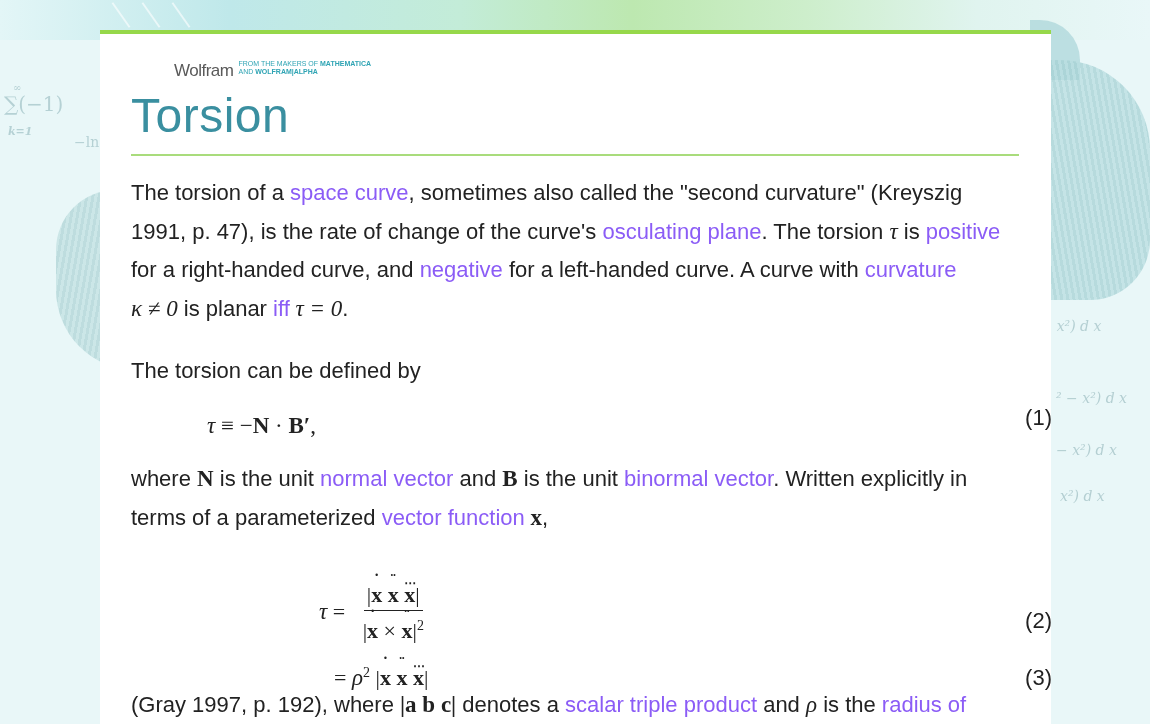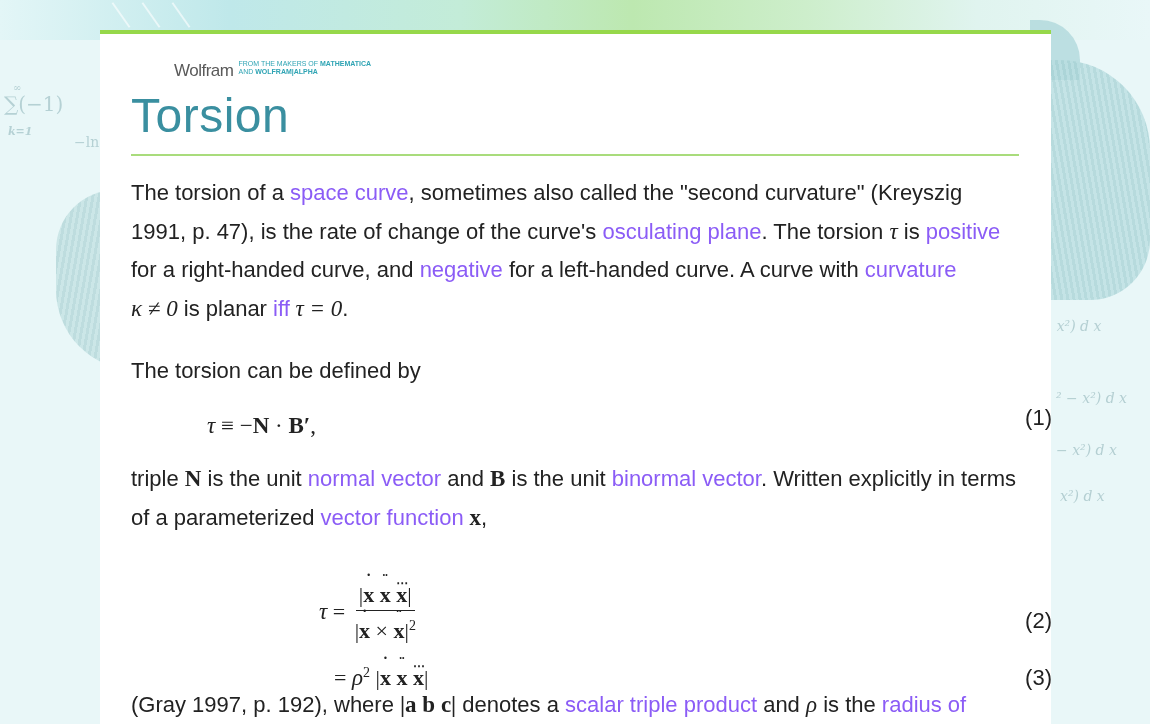--- a/index.html
+++ b/index.html
@@ -56,21 +56,21 @@
   .m { font-family: "Liberation Serif", "DejaVu Serif", serif; font-style: italic; font-size: 23px; }
   .mb { font-family: "Liberation Serif", "DejaVu Serif", serif; font-weight: bold; font-size: 23px; }
   .mr { font-family: "Liberation Serif", "DejaVu Serif", serif; font-size: 23px; }
 
   .p1 { position: absolute; top: 0; }
   .p2 { position: absolute; top: 178px; }
   .eq1 { position: absolute; top: 225px; left: 76px; font-family: "Liberation Serif", serif; font-size: 23px; margin-top: 8px; }
   .eqnum { position: absolute; right: -31px; font-size: 22px; }
   .p3 { position: absolute; top: 286px; width: 890px; }
   .eq2 { position: absolute; left: 188px; top: 408px; font-family: "Liberation Serif", serif; font-size: 22px; }
-  .frac { display: inline-flex; flex-direction: column; align-items: center; vertical-align: middle; margin-left: 4px; }
+  .frac { display: inline-flex; flex-direction: column; align-items: center; vertical-align: middle; margin-left: 12px; }
   .frac .num { border-bottom: 1.5px solid #222; padding: 0 3px 2px 3px; line-height: 26px; }
   .frac .den { line-height: 30px; }
   .eq3 { position: absolute; left: 203px; top: 480px; font-family: "Liberation Serif", serif; font-size: 22px; }
   .p4 { position: absolute; top: 512px; width: 890px; }
   .dot { position: relative; display: inline-block; }
   .dot::before { position: absolute; top: -15px; left: 0; right: 0; text-align: center; font-weight: bold; font-size: 16px; }
   .d1::before { content: "\02D9"; }
   .d2::before { content: "\00A8"; }
   .d3::before { content: "\22EF"; font-size: 12px; top: -12px; }
 </style>
@@ -112,21 +112,21 @@
     </p>
 
     <p class="p2">The torsion can be defined by</p>
 
     <div class="eq1">
       <span class="m">τ</span><span> ≡ −</span><span class="mb">N</span><span> · </span><span class="mb">B′</span><span>,</span>
     </div>
     <span class="eqnum" style="top:225px;">(1)</span>
 
     <p class="p3">
-      <span>triple </span><span class="mb">N</span><span> is the unit </span><span class="link">normal vector</span><span> and </span><span class="mb">B</span><span> is the unit </span><span class="link">binormal vector</span><span>. Written explicitly in terms of a parameterized </span><span class="link">vector function</span><span class="mb"> x</span><span>,</span>
+      <span>where </span><span class="mb">N</span><span> is the unit </span><span class="link">normal vector</span><span> and </span><span class="mb">B</span><span> is the unit </span><span class="link">binormal vector</span><span>. Written explicitly in terms of a parameterized </span><span class="link">vector function</span><span class="mb"> x</span><span>,</span>
     </p>
 
     <div class="eq2">
       <span class="m">τ</span><span> = </span><span class="frac">
         <span class="num"><span>|</span><b class="dot d1">x</b> <b class="dot d2">x</b> <b class="dot d3">x</b><span>|</span></span>
         <span class="den"><span>|</span><b class="dot d1">x</b><span> × </span><b class="dot d2">x</b><span>|</span><sup style="font-size:14px;">2</sup></span>
       </span>
     </div>
     <span class="eqnum" style="top:428px;">(2)</span>
 

